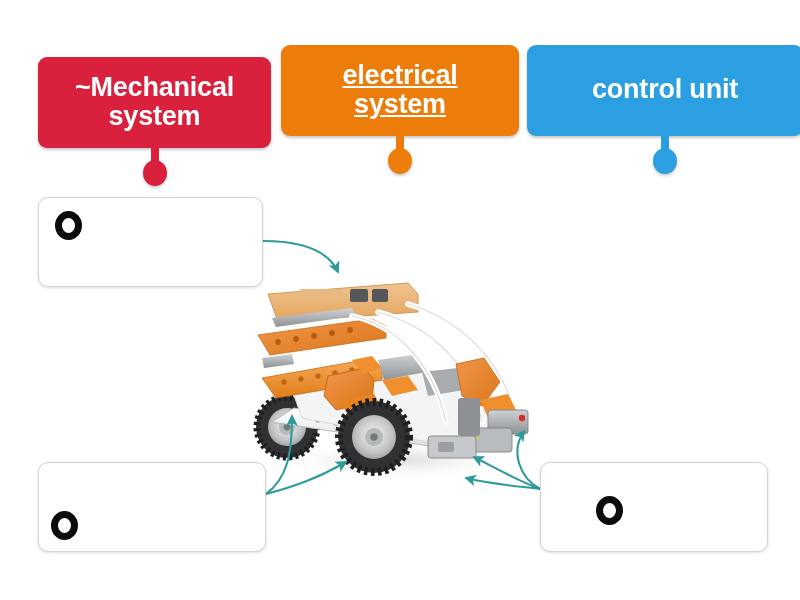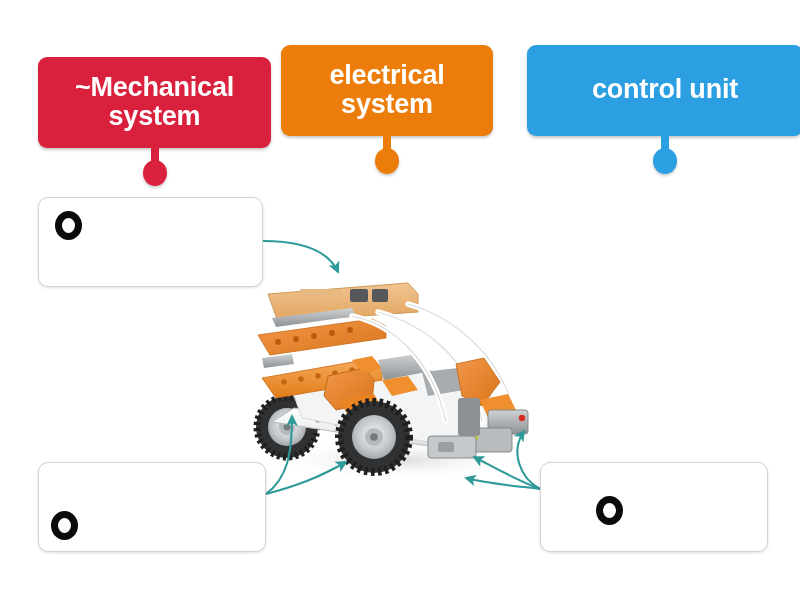--- a/index.html
+++ b/index.html
@@ -276,21 +276,21 @@
 
   <div class="label-chip" style="left:38px; top:45px; width:233px; height:91px; background:#d9203c;margin-top:12px;">
     <span class="chip-text">
       <span>~Mechanical</span><br>
       <span>system</span>
     </span>
     <span class="chip-stem" style="background:#d9203c;"></span>
     <span class="chip-knob" style="background:#d9203c;"></span>
   </div>
 
-  <div class="label-chip" style="left:281px; top:45px; width:212px; height:91px; background:#ed7d0b;">
+  <div class="label-chip" style="left:281px; top:45px; width:238px; height:91px; background:#ed7d0b;text-decoration:underline;">
     <span class="chip-text">
       <span>electrical</span><br>
       <span>system</span>
     </span>
     <span class="chip-stem" style="background:#ed7d0b;"></span>
     <span class="chip-knob" style="background:#ed7d0b;"></span>
   </div>
 
   <div class="label-chip" style="left:527px; top:45px; width:276px; height:91px; background:#2b9fe2;">
     <span class="chip-text">

